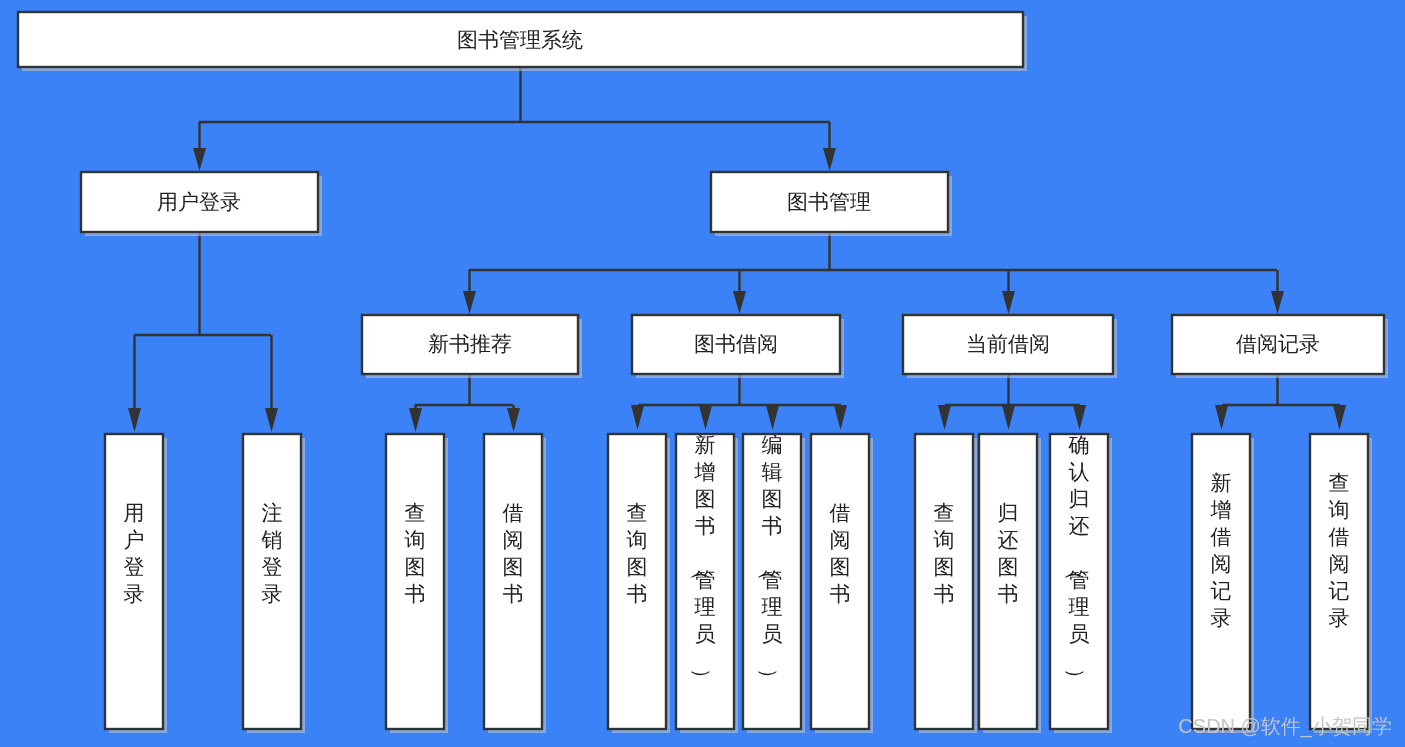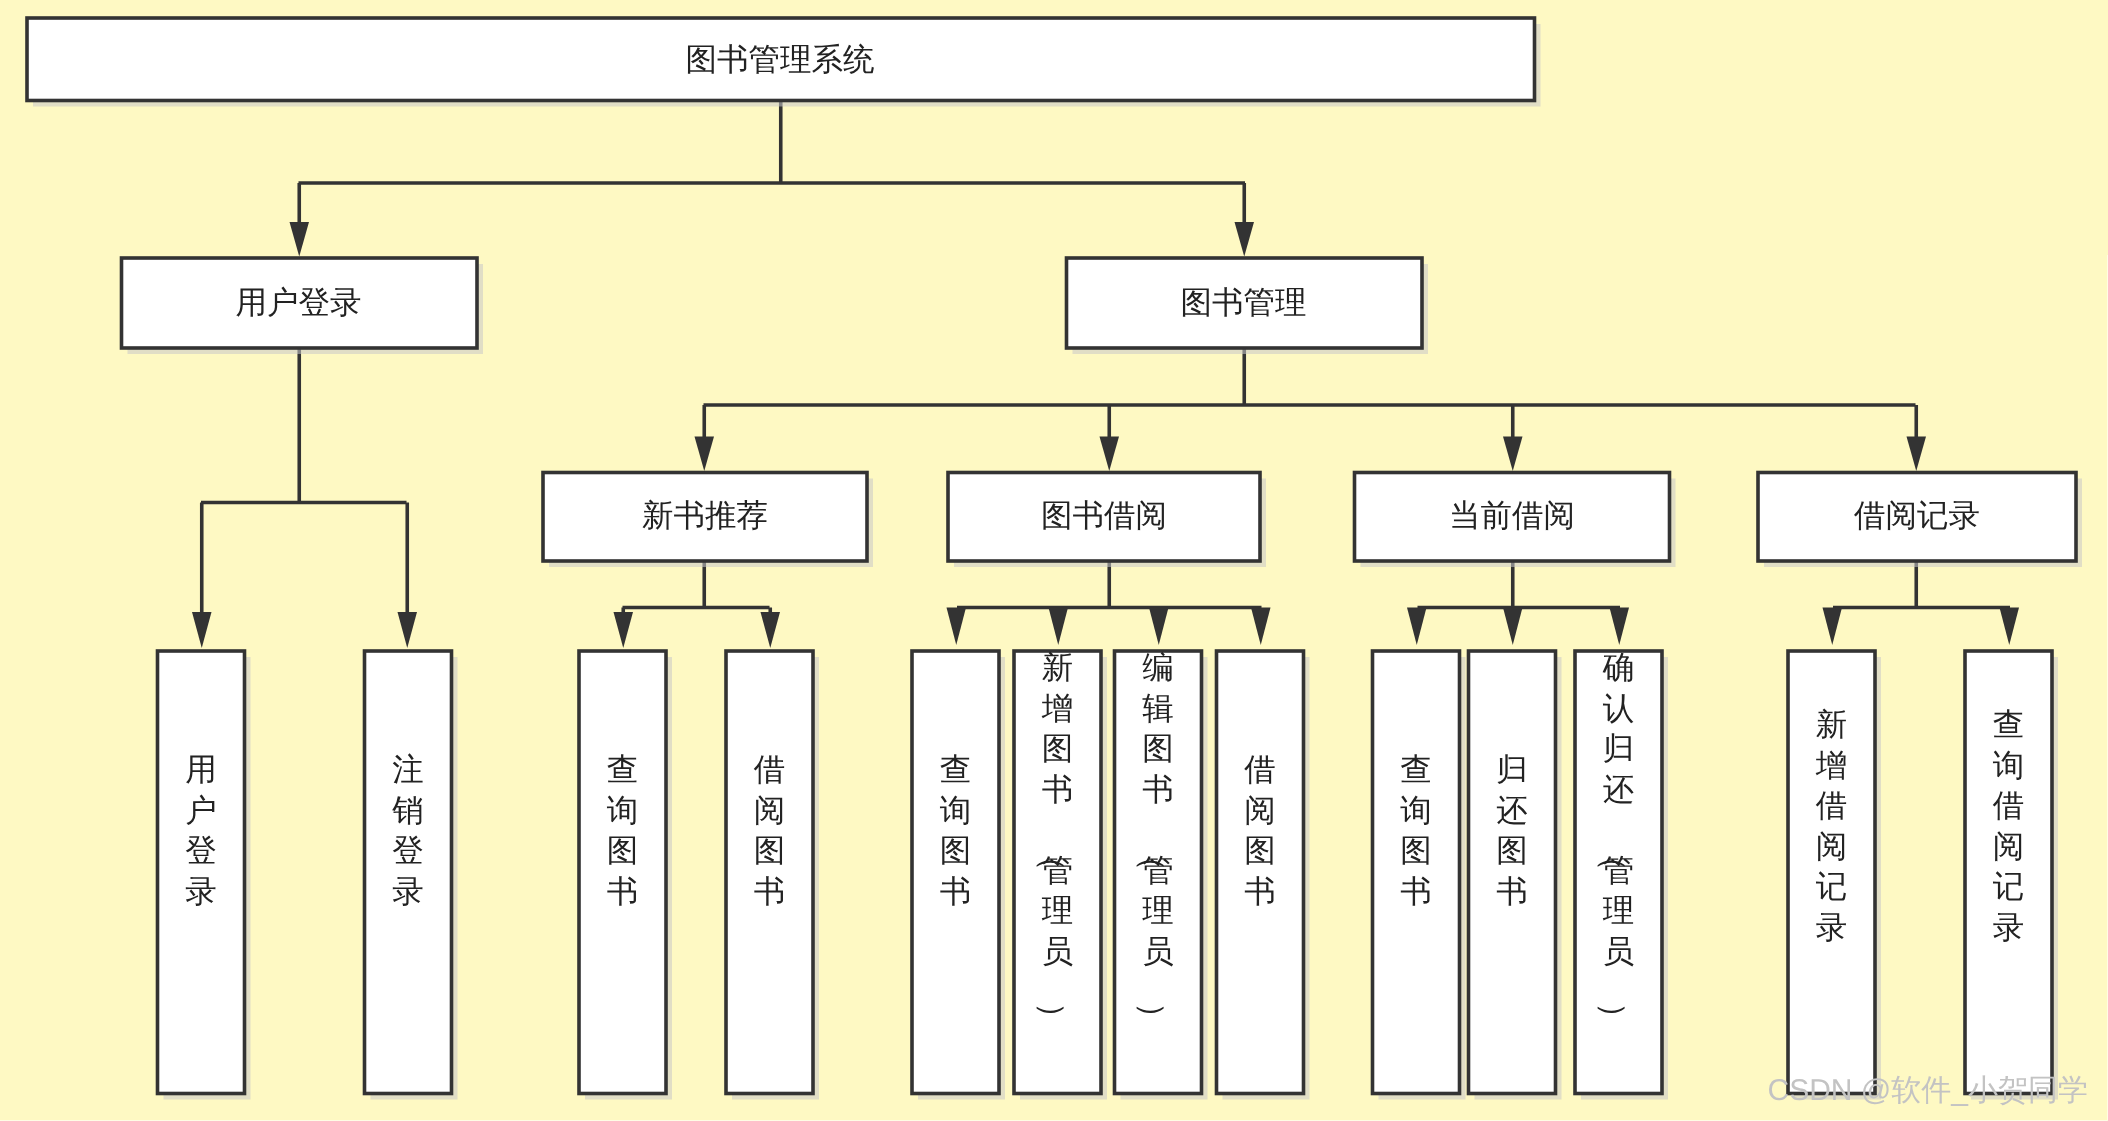--- a/index.html
+++ b/index.html
@@ -11,21 +11,21 @@
   body {
     width: 1405px;
     height: 747px;
     font-family: "Liberation Sans", "DejaVu Sans", sans-serif;
     overflow: hidden;
   }
   #diagram-root {
     position: relative;
     width: 1405px;
     height: 747px;
-    background: #fef9c3;
+    background: #3b82f6;
   }
   svg#diagram-svg {
     position: absolute;
     left: 0;
     top: 0;
     width: 1405px;
     height: 747px;
     display: block;
   }
   .node-box {

